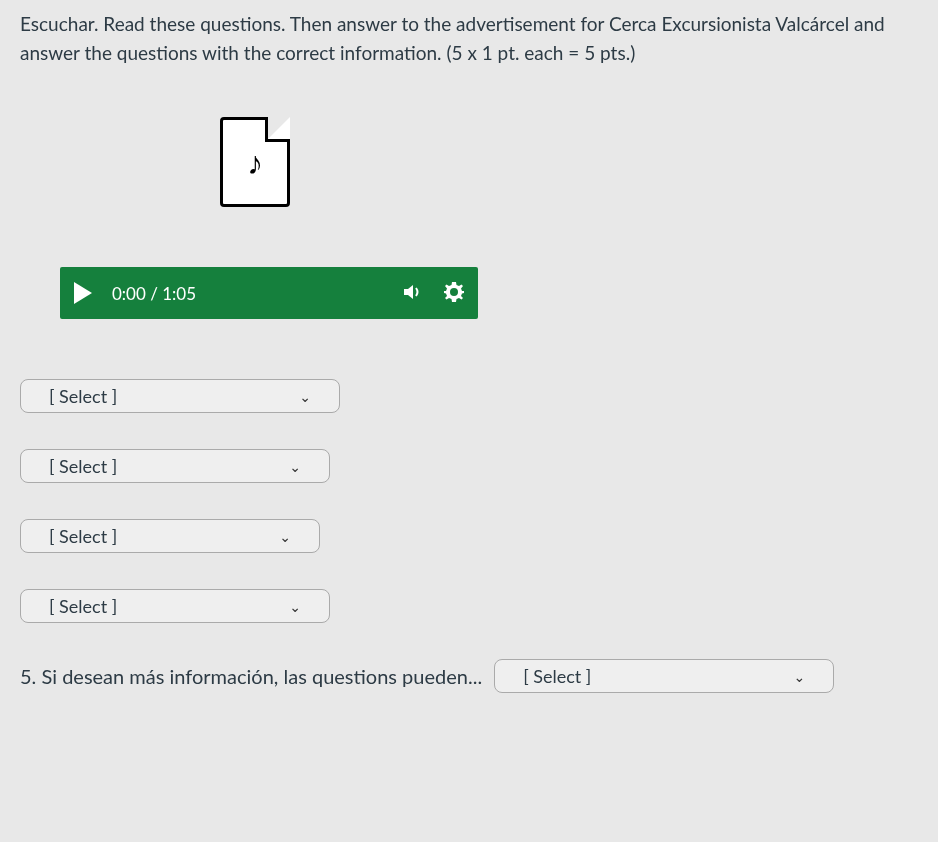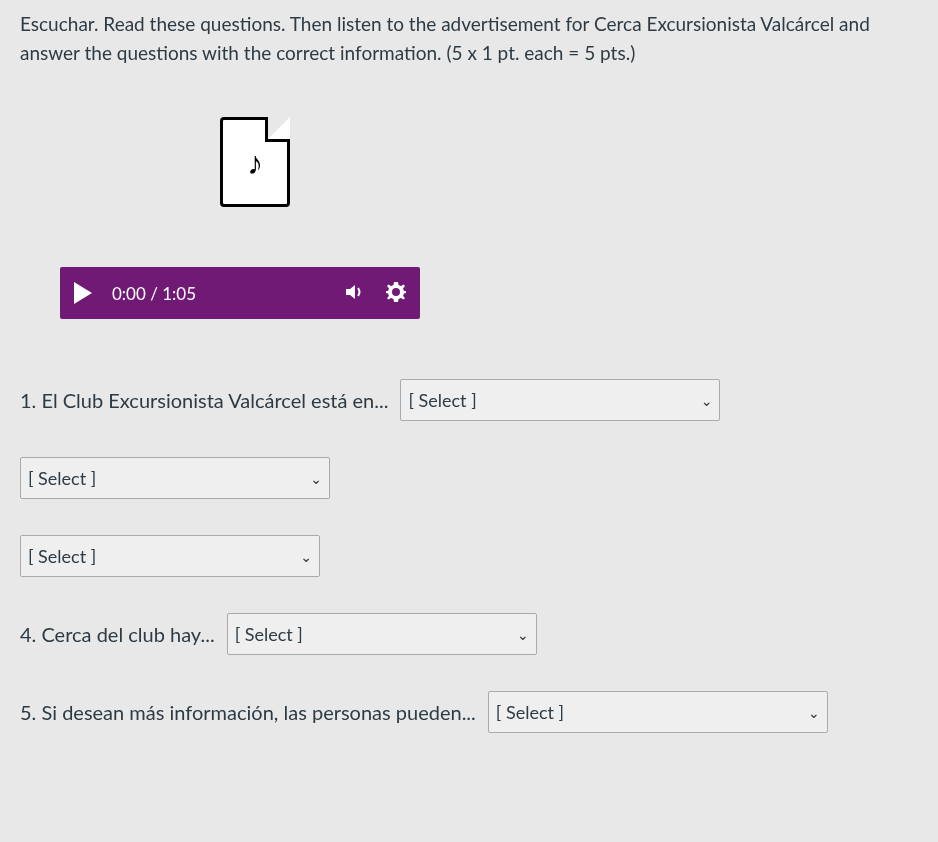--- a/index.html
+++ b/index.html
@@ -62,22 +62,22 @@
       border-width: 0 0 22px 22px;
       border-color: transparent transparent #fff transparent;
     }
     .music-note {
       font-size: 32px;
       color: #000;
       position: relative;
       z-index: 1;
     }
     .audio-player {
-      background: #701a75;
-      width: 360px;
+      background: #15803d;
+      width: 418px;
       height: 52px;
       display: flex;
       align-items: center;
       padding: 0 14px;
       color: #fff;
       border-radius: 2px;
     }
     .play-btn {
       width: 0;
       height: 0;
@@ -108,46 +108,46 @@
       font-size: 20px;
       color: #2d3b45;
     }
     .question-text {
       margin-right: 12px;
       white-space: nowrap;
     }
     .select-box {
       border: 1px solid #aaa;
       background: rgba(255,255,255,0.3);
-      height: 42px;
+      height: 34px;
       display: flex;
       align-items: center;
       justify-content: space-between;
-      padding: 0 7px;
+      padding: 0 28px;
       font-size: 18px;
       color: #2d3b45;
       cursor: pointer;
-      border-radius: 2px;
+      border-radius: 8px;
     }
     .select-1 { width: 320px; }
     .select-2 { width: 310px; }
     .select-3 { width: 300px; }
     .select-4 { width: 310px; }
     .select-5 { width: 340px; }
     .chevron {
       font-size: 14px;
       color: #333;
       margin-left: 10px;
     }
   </style>
 </head>
 <body>
 
 <div class="instructions">
-  <span class="bold">Escuchar.</span><span> Read these questions. Then listen to the advertisement for </span><span class="bold">Cerca Excursionista Valcárcel</span><span> and answer the questions with the correct information. (5 x 1 pt. each = 5 pts.)</span>
+  <span class="bold">Escuchar.</span><span> Read these questions. Then answer to the advertisement for </span><span class="bold">Cerca Excursionista Valcárcel</span><span> and answer the questions with the correct information. (5 x 1 pt. each = 5 pts.)</span>
 </div>
 
 <div class="audio-area">
   <div class="audio-file-icon">
     <span class="music-note">♪</span>
   </div>
   <div class="audio-player">
     <div class="play-btn"></div>
     <div class="time-display">0:00 / 1:05</div>
     <div class="volume-icon">
@@ -160,23 +160,20 @@
       <svg width="20" height="20" viewBox="0 0 20 20">
         <path d="M10 0 L12 0 L12.5 3 L15 4 L17.5 2.5 L19 4 L17 6.5 L18 9 L20 9 L20 11 L18 11.5 L17 14 L19 16 L17.5 17.5 L15 16 L12.5 17 L12 20 L10 20 L8 20 L7.5 17 L5 16 L2.5 17.5 L1 16 L3 14 L2 11.5 L0 11 L0 9 L2 9 L3 6.5 L1 4 L2.5 2.5 L5 4 L7.5 3 L8 0 Z M10 6 A4 4 0 1 0 10 14 A4 4 0 1 0 10 6 Z" fill="#fff"></path>
       </svg>
     </div>
   </div>
 </div>
 
 <div class="questions">
 
   <div class="question-row">
-    <span class="question-text">
-      <span>1.</span> <span>El Club Excursionista Valcárcel está en...</span>
-    </span>
     <div class="select-box select-1">
       <span>[ Select ]</span>
       <span class="chevron">⌄</span>
     </div>
   </div>
 
   <div class="question-row">
     <div class="select-box select-2">
       <span>[ Select ]</span>
       <span class="chevron">⌄</span>
@@ -184,32 +181,29 @@
   </div>
 
   <div class="question-row">
     <div class="select-box select-3">
       <span>[ Select ]</span>
       <span class="chevron">⌄</span>
     </div>
   </div>
 
   <div class="question-row">
-    <span class="question-text">
-      <span>4.</span> <span>Cerca del club hay...</span>
-    </span>
     <div class="select-box select-4">
       <span>[ Select ]</span>
       <span class="chevron">⌄</span>
     </div>
   </div>
 
   <div class="question-row" style="margin-bottom:0;">
     <span class="question-text">
-      <span>5.</span> <span>Si desean más información, las personas pueden...</span>
+      <span>5.</span> <span>Si desean más información, las questions pueden...</span>
     </span>
     <div class="select-box select-5">
       <span>[ Select ]</span>
       <span class="chevron">⌄</span>
     </div>
   </div>
 
 </div>
 
 </body></html>

